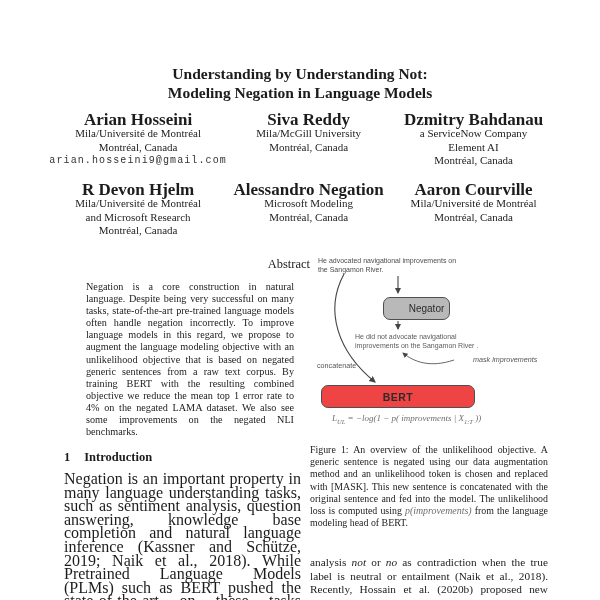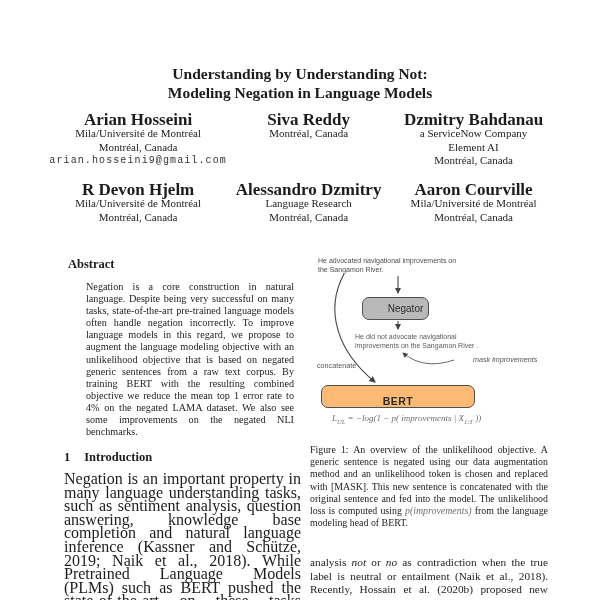--- a/index.html
+++ b/index.html
@@ -22,22 +22,22 @@
   }
   .authors-row .author-col { text-align: center; flex: 1; }
   .author-name { font-weight: bold; font-size: 17px; line-height: 15px; }
   .author-affil { font-size: 11px; line-height: 13.5px; text-align: center; }
   .author-email {
     font-family: "Liberation Mono", "DejaVu Sans Mono", monospace;
     font-size: 10px; letter-spacing: 1.1px; line-height: 14px; color: #333;
     white-space: nowrap;
   }
   .abstract-head {
-    position: absolute; top: 257px; left: 68px; width: 230px;
-    text-align: left; font-weight: bold; font-size: 12.5px;
+    position: absolute; top: 257px; left: 80px; width: 230px;
+    text-align: right; font-weight: normal; font-size: 12.5px;
   }
   .abstract-text {
     position: absolute; top: 281px; left: 86px; width: 208px;
     font-size: 10.2px; line-height: 12.1px; text-align: justify;
   }
   .intro-head {
     position: absolute; top: 450px; left: 64px; width: 236px;
     font-weight: bold; font-size: 12.5px;
   }
   .intro-head .sec-num { margin-right: 14px; }
@@ -54,24 +54,24 @@
   .fig-small-text {
     position: absolute; font-size: 7px; line-height: 8.6px; color: #4d4d4d;
   }
   .fig-label { position: absolute; font-size: 7.2px; color: #555; }
   .fig-label.italic { font-style: italic; }
   .fig-box {
     position: absolute; border: 1.4px solid #4f4f4f; border-radius: 7px;
     display: flex; align-items: center; justify-content: center;
     color: #2c2c2c;
   }
-  .negator-box { left: 50px; top: 41px; width: 67px; height: 23px;
+  .negator-box { left: 71px; top: 41px; width: 67px; height: 23px;
     background: #b9b9b9; font-size: 10px; padding-left: 20px; }
   .bert-box { left: 9px; top: 129px; width: 154px; height: 23px;
-    background: #fdba74; font-size: 10.5px; font-weight: bold; letter-spacing: .5px; align-items: flex-end; }
+    background: #ef4444; font-size: 10.5px; font-weight: bold; letter-spacing: .5px; }
   .fig-formula {
     position: absolute; top: 157px; left: 20px; width: 210px;
     font-family: "Liberation Serif", serif; font-style: italic;
     font-size: 9px; color: #6e6e6e; white-space: nowrap;
   }
   .fig-formula sub { font-size: 6.5px; }
   .fig-caption {
     position: absolute; top: 444px; left: 310px; width: 238px;
     font-size: 9.9px; line-height: 12.2px; text-align: justify;
   }
@@ -94,39 +94,41 @@
 
   <div class="authors-row" style="top:112px;">
     <div class="author-col" style="flex:1.12;">
       <div class="author-name">Arian Hosseini</div>
       <div class="author-affil">Mila/Université de Montréal</div>
       <div class="author-affil">Montréal, Canada</div>
       <div class="author-email">arian.hosseini9@gmail.com</div>
     </div>
     <div class="author-col">
       <div class="author-name">Siva Reddy</div>
+      <div class="author-affil">Mila/McGill University</div>
       <div class="author-affil">Montréal, Canada</div>
     </div>
     <div class="author-col" style="flex:1.05;">
       <div class="author-name">Dzmitry Bahdanau</div>
       <div class="author-affil">a ServiceNow Company</div>
       <div class="author-affil">Element AI</div>
       <div class="author-affil">Montréal, Canada</div>
     </div>
   </div>
 
   <div class="authors-row" style="top:182px;">
     <div class="author-col" style="flex:1.12;">
       <div class="author-name">R Devon Hjelm</div>
       <div class="author-affil">Mila/Université de Montréal</div>
+      <div class="author-affil">and Microsoft Research</div>
       <div class="author-affil">Montréal, Canada</div>
     </div>
     <div class="author-col">
-      <div class="author-name">Alessandro Dzmitry</div>
-      <div class="author-affil">Language Research</div>
+      <div class="author-name">Alessandro Negation</div>
+      <div class="author-affil">Microsoft Modeling</div>
       <div class="author-affil">Montréal, Canada</div>
     </div>
     <div class="author-col" style="flex:1.05;">
       <div class="author-name">Aaron Courville</div>
       <div class="author-affil">Mila/Université de Montréal</div>
       <div class="author-affil">Montréal, Canada</div>
     </div>
   </div>
 
   <div class="abstract-head">Abstract</div>

